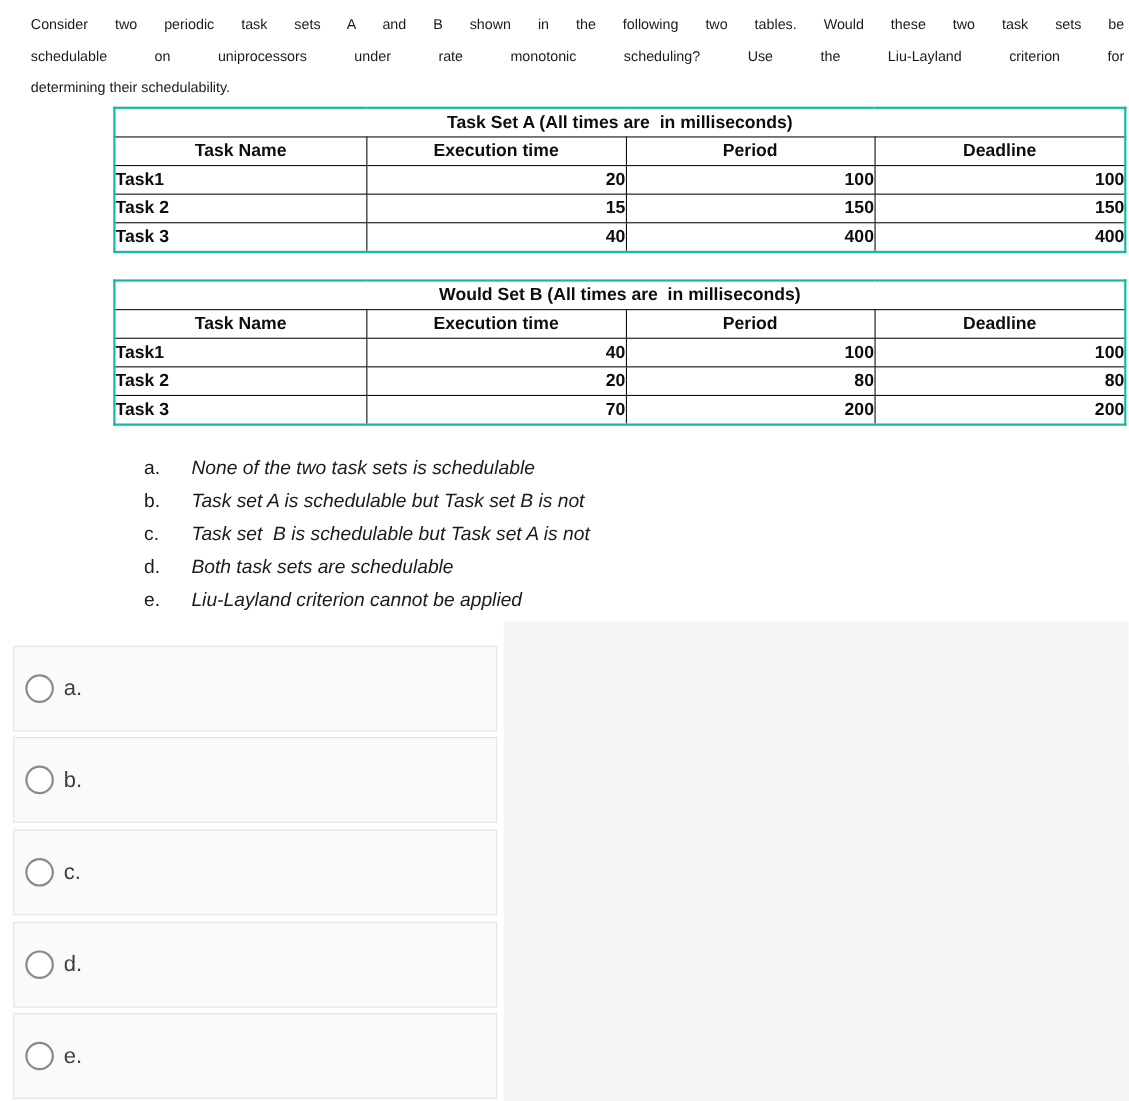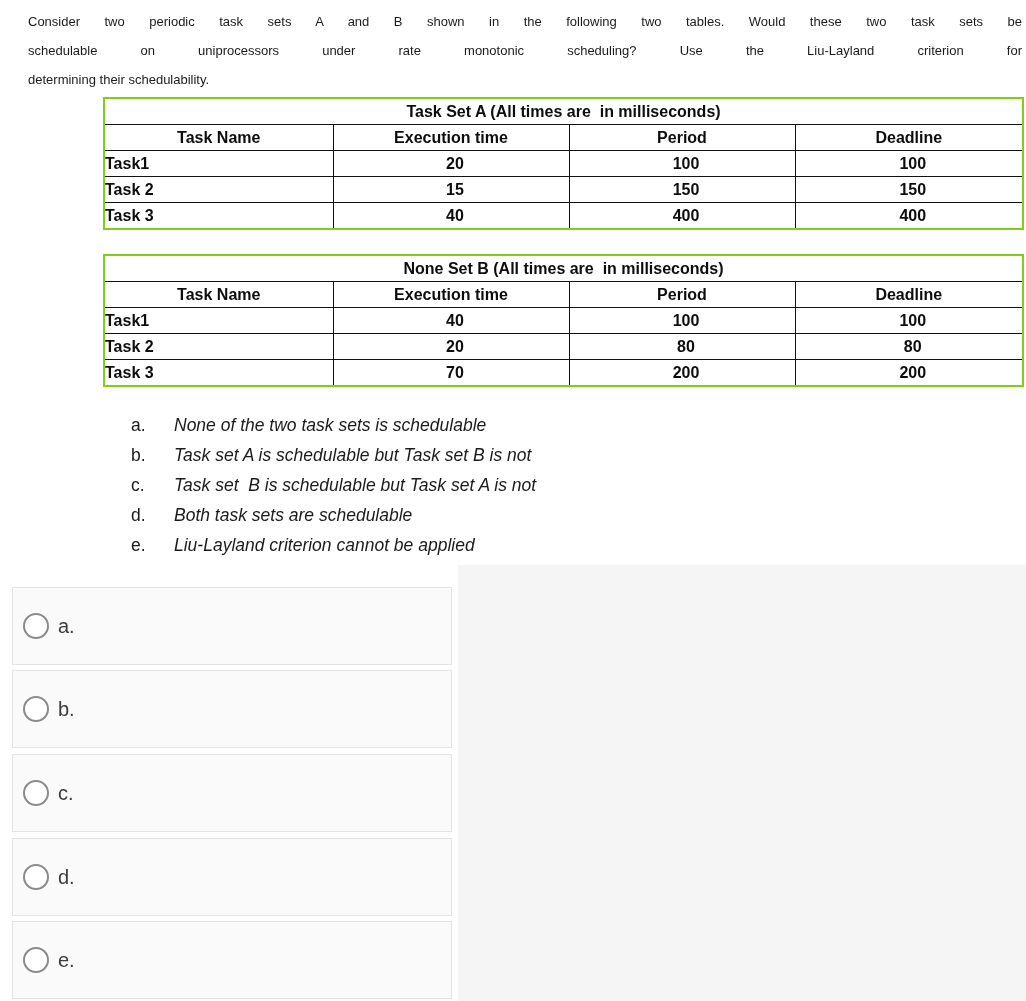--- a/index.html
+++ b/index.html
@@ -24,39 +24,39 @@
   .q-line { text-align: justify; text-align-last: justify; }
   .q-line.last { text-align: left; text-align-last: left; }
 
   
   .task-table {
     position: absolute;
     left: 103px;
     width: 919px;
     border-collapse: collapse;
     table-layout: fixed;
-    border: 2px solid #84cc16;
+    border: 2px solid #14b8a6;
     font-size: 16px;
     font-weight: bold;
     color: #0d0d0d;
   }
   .task-table.table-a { top: 97px; }
   .task-table.table-b { top: 254px; }
   .task-table td {
     border: 1px solid #111111;
     height: 25px;
     padding: 0;
     line-height: 24px;
     white-space: pre;
     overflow: hidden;
   }
   .task-table .title-cell { text-align: center; }
   .task-table .head-cell  { text-align: center; margin-left: 28px; }
   .task-table .name-cell  { text-align: left; }
-  .task-table .num-cell   { text-align: center; padding-left: 8px; margin-left: 12px; }
+  .task-table .num-cell   { text-align: right; padding-left: 8px; margin-left: 12px; }
   .col-1 { width: 229px; } .col-2 { width: 236px; }
   .col-3 { width: 226px; } .col-4 { width: 228px; }
 
   
   .option-line {
     position: absolute;
     left: 131px;
     display: flex;
     font-size: 17.5px;
     color: #1b1b1b;
@@ -146,21 +146,21 @@
 
 <table class="task-table table-b">
   <colgroup>
       <col class="col-1">
       <col class="col-2">
       <col class="col-3">
       <col class="col-4">
     </colgroup>
   <tbody>
       <tr>
-    <td class="title-cell" colspan="4">None Set B (All times are  in milliseconds)</td>
+    <td class="title-cell" colspan="4">Would Set B (All times are  in milliseconds)</td>
   </tr>
   <tr>
     <td class="head-cell">Task Name</td>
     <td class="head-cell">Execution time</td>
     <td class="head-cell">Period</td>
     <td class="head-cell">Deadline</td>
   </tr>
   <tr>
     <td class="name-cell">Task1</td>
     <td class="num-cell">40</td>

